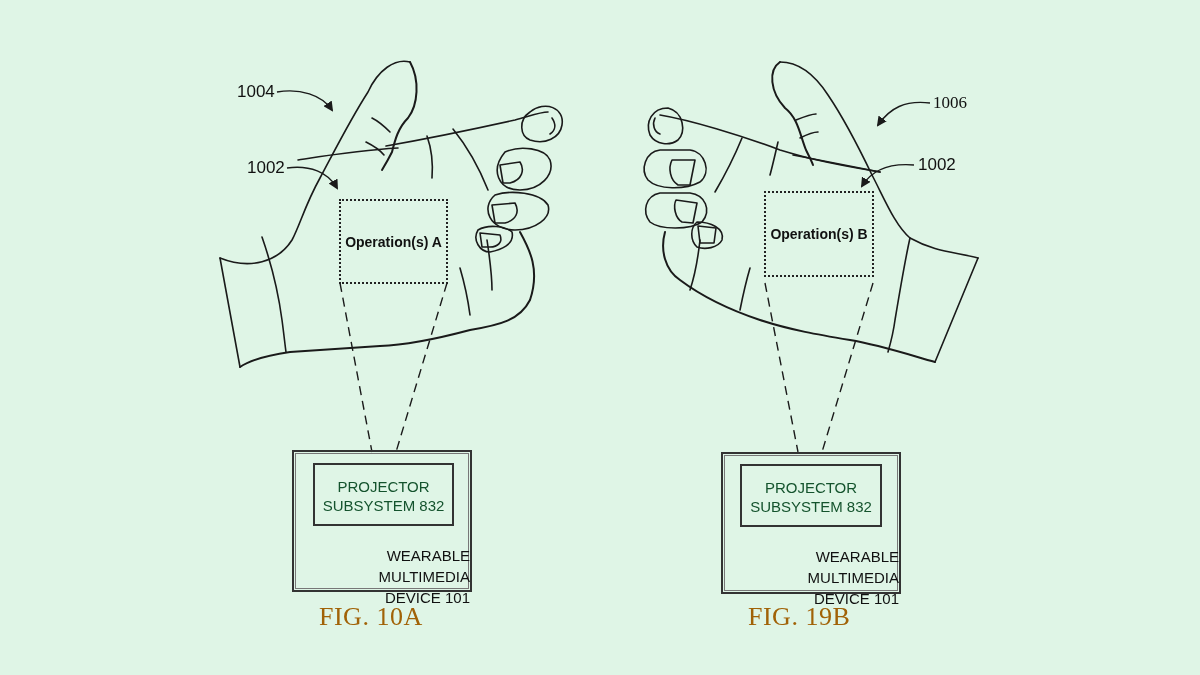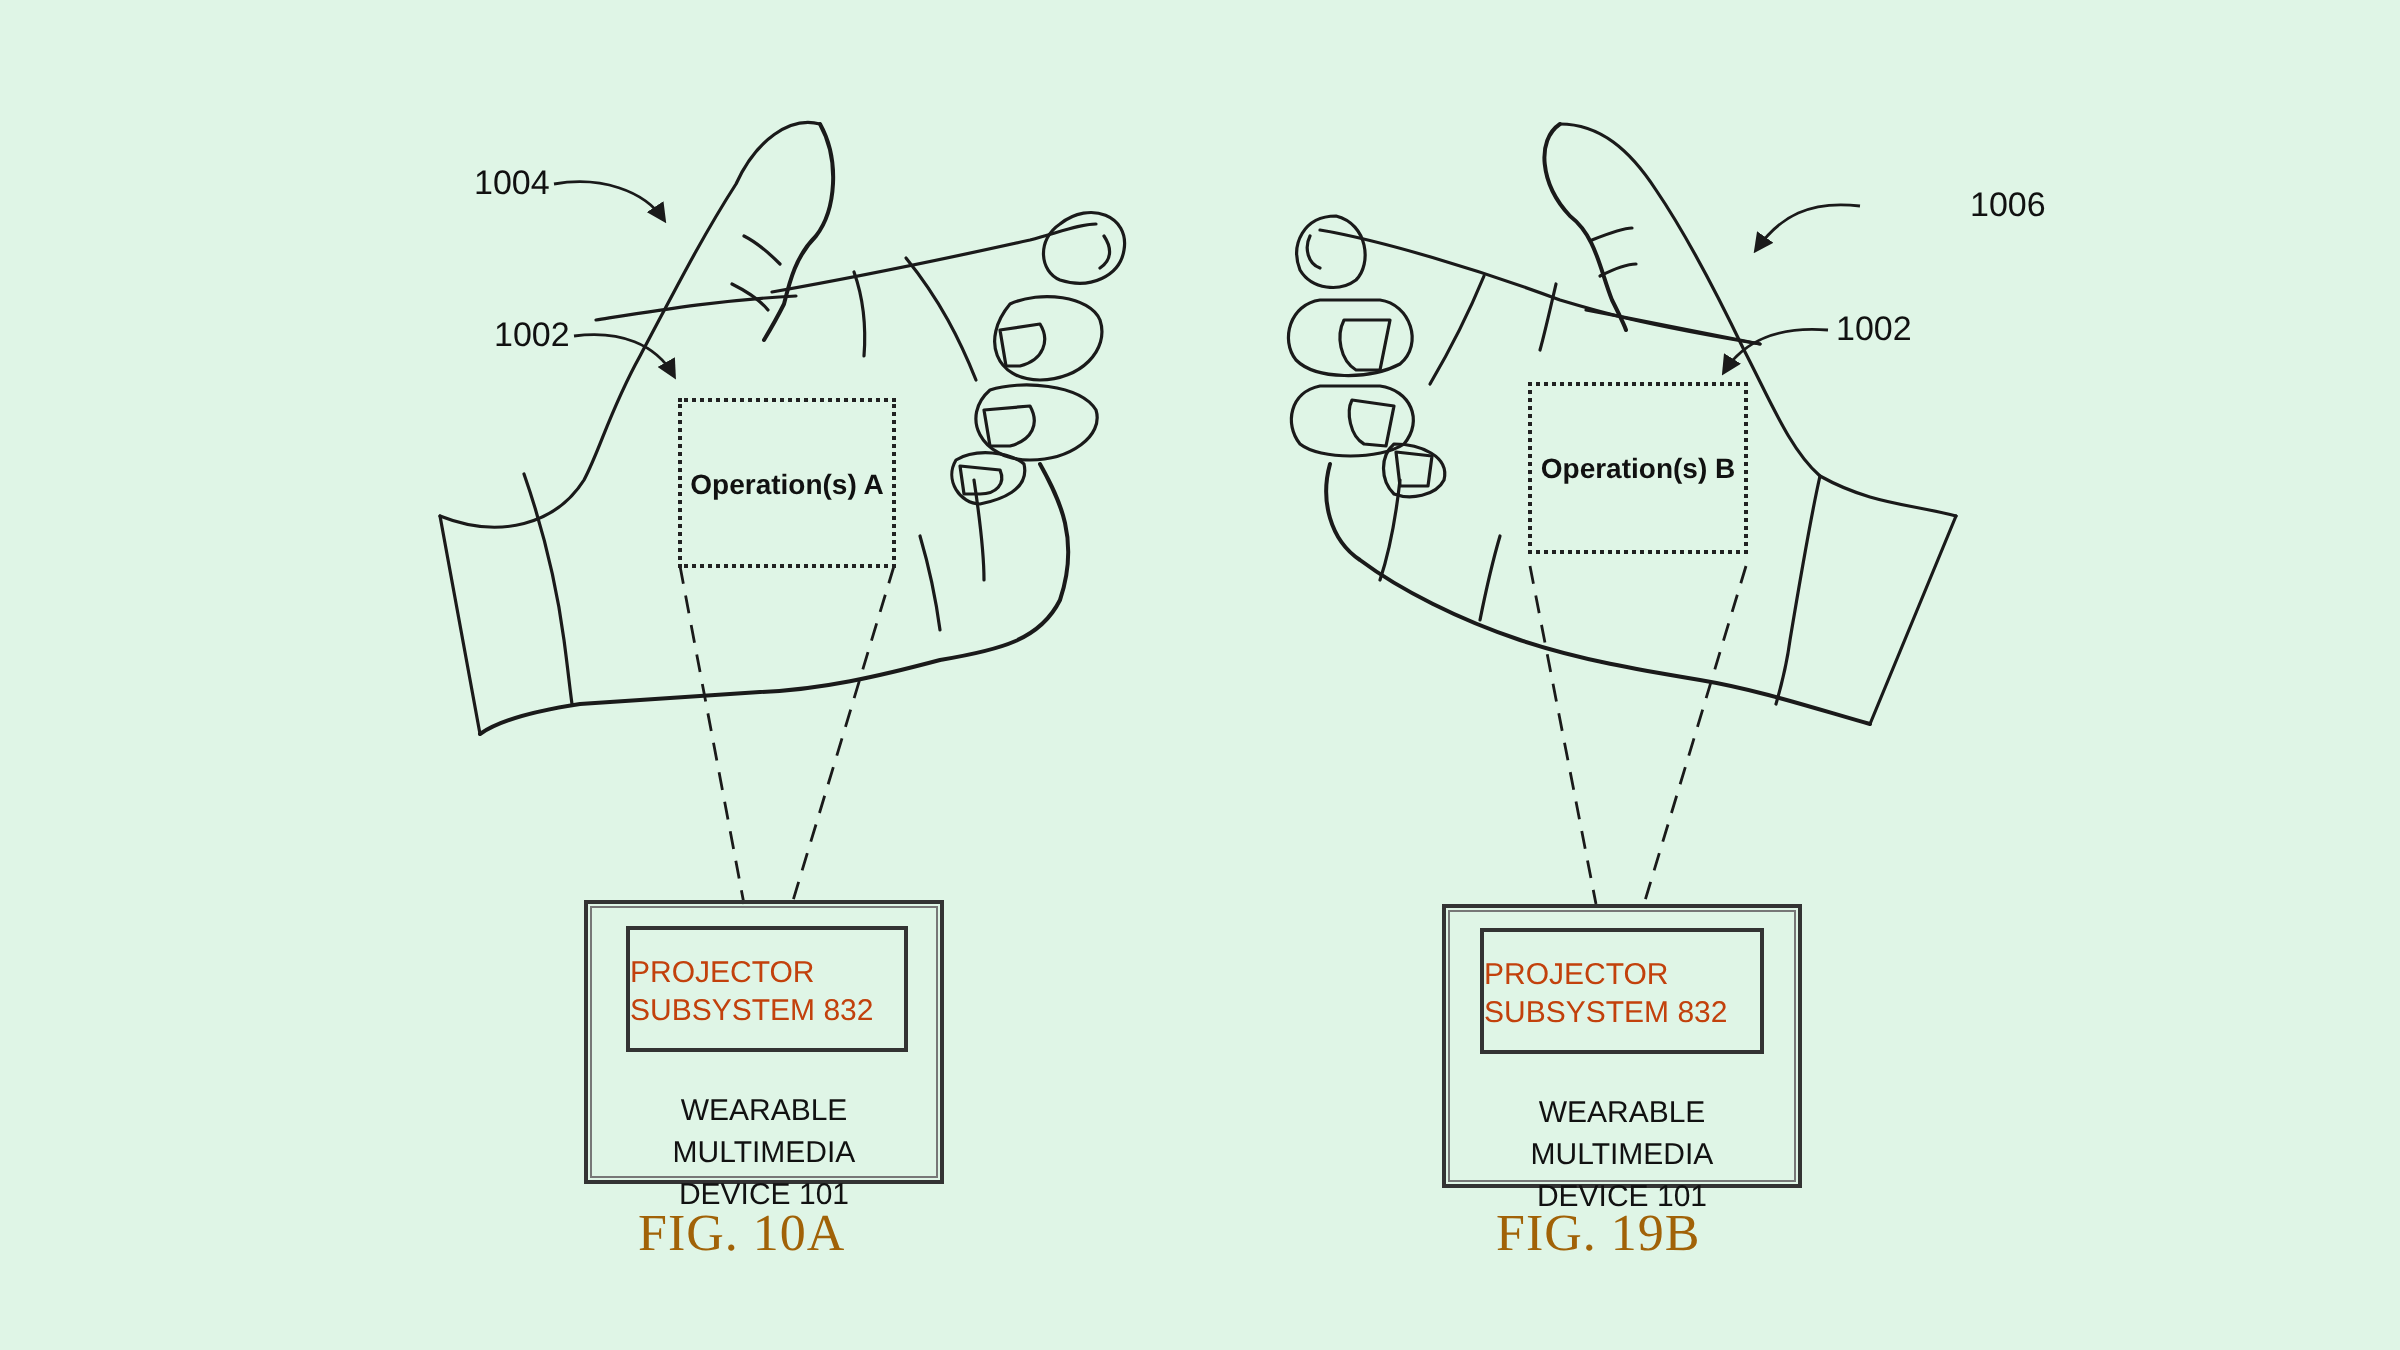--- a/index.html
+++ b/index.html
@@ -19,25 +19,25 @@
     position: absolute; border: 2px dotted #222;
     display: flex; align-items: center; justify-content: center;
     font-size: 14px; color: #111; box-sizing: border-box; font-weight: bold;
   }
   .device-box {
     position: absolute; border: 2px solid #333; box-sizing: border-box;
     outline: 1px solid #777; outline-offset: -4px;
   }
   .proj-box {
     position: absolute; border: 2px solid #333; box-sizing: border-box;
-    font-size: 15px; color: #c2410c; line-height: 19px;
+    text-align: center; font-size: 15px; color: #14532d; line-height: 19px;
     padding-top: 12px;
   }
   .device-text {
-    position: absolute; left: 0; right: 0; text-align: center;
+    position: absolute; left: 0; right: 0; text-align: right;
     font-size: 15px; color: #111; line-height: 21px;
   }
   .u { }
   .caption {
     position: absolute; font-family: "Liberation Serif", serif;
     font-size: 26px; color: #a16207; letter-spacing: 0.5px;
   }
 </style>
 </head>
 <body>
@@ -148,21 +148,21 @@
       <div class="device-text" style="top:93px;">
         <div>WEARABLE MULTIMEDIA</div>
         <div><span>DEVICE </span><span class="u">101</span></div>
       </div>
     </div>
 
     <div class="caption" style="left:319px; top:602px;">FIG. 10A</div>
   </div>
 
   <div>
-    <span class="label" style="left:985px; top:93px;">1006</span>
+    <span class="label" style="left:933px; top:93px;font-family:Liberation Serif, serif;">1006</span>
     <span class="label" style="left:918px; top:155px;">1002</span>
 
     <div class="op-box" style="left:764px; top:191px; width:110px; height:86px;">
       <span>Operation(s) B</span>
     </div>
 
     <div class="device-box" style="left:721px; top:452px; width:180px; height:142px;">
       <div class="proj-box" style="left:17px; top:10px; width:142px; height:63px;">
         <div>PROJECTOR</div>
         <div><span>SUBSYSTEM </span><span class="u">832</span></div>

